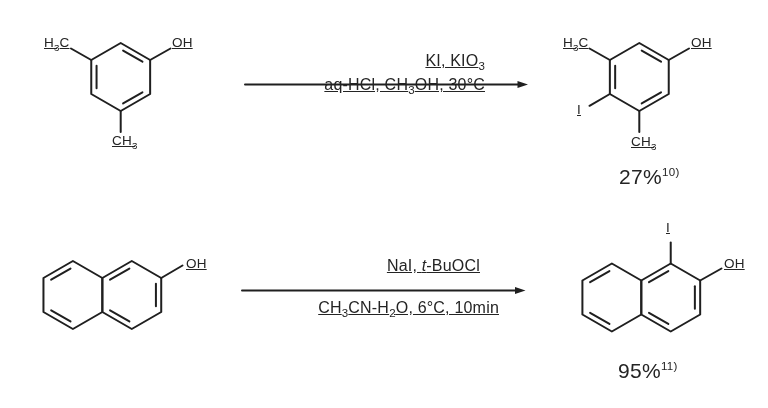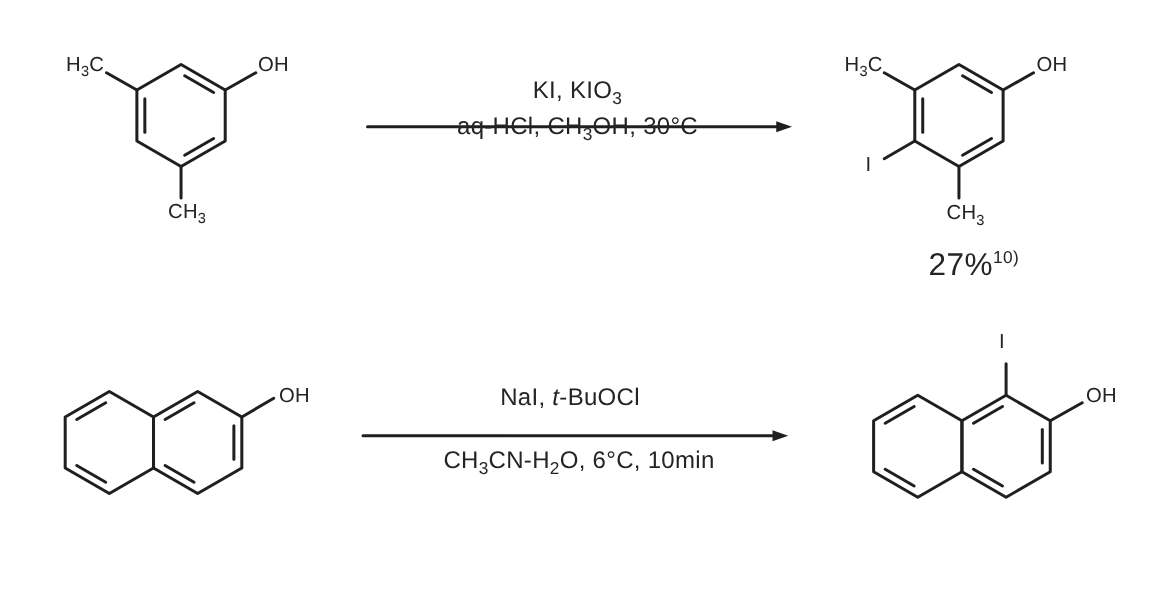--- a/index.html
+++ b/index.html
@@ -7,24 +7,24 @@
   #canvas {
     position:relative; width:768px; height:408px;
     background:var(--bg); overflow:hidden;
     font-family:"Liberation Sans","DejaVu Sans",sans-serif;
   }
   .art { position:absolute; left:0; top:0; }
   .art g { stroke:var(--line); stroke-width:2; fill:none; stroke-linecap:round; stroke-linejoin:round; }
   .art .ah { fill:var(--line); stroke:none; }
   .lbl {
     position:absolute; color:var(--text);
-    font-size:13.5px; line-height:1.15; white-space:nowrap; letter-spacing:0.2px;
+    font-size:13.5px; line-height:1.15; white-space:nowrap; letter-spacing:0.2px;text-decoration:underline;
   }
   .lbl sub.s { font-size:72%; line-height:0; }
-  .cond { font-size:16px; text-align:center; }
+  .cond { font-size:16px; text-align:right; }
   .yield { position:absolute; color:var(--text); font-size:21px; line-height:1.1; white-space:nowrap; letter-spacing:0.3px; }
   .yield sup.sp { font-size:55%; vertical-align:super; line-height:0; }
   .cond i { font-style:italic; }
 </style>
 </head>
 <body>
 
 <div id="canvas">
 
   <svg class="art" width="768" height="408" viewBox="0 0 768 408">
@@ -91,14 +91,15 @@
   <span class="lbl" style="left:631px;top:134px"><span>CH</span><sub class="s">3</sub></span>
   <span class="yield" style="left:619px;top:165px"><span>27%</span><sup class="sp">10)</sup></span>
 
   <span class="lbl" style="left:186px;top:256px">OH</span>
 
   <div class="lbl cond" style="left:280px;top:257px;width:200px"><span>NaI, </span><i>t</i><span>-BuOCl</span></div>
   <div class="lbl cond" style="left:273px;top:299px;width:226px"><span>CH</span><sub class="s">3</sub><span>CN-H</span><sub class="s">2</sub><span>O, 6°C, 10min</span></div>
 
   <span class="lbl" style="left:666px;top:220px">I</span>
   <span class="lbl" style="left:724px;top:256px">OH</span>
+  <span class="yield" style="left:618px;top:359px"><span>95%</span><sup class="sp">11)</sup></span>
 
 </div>
 
 </body></html>

